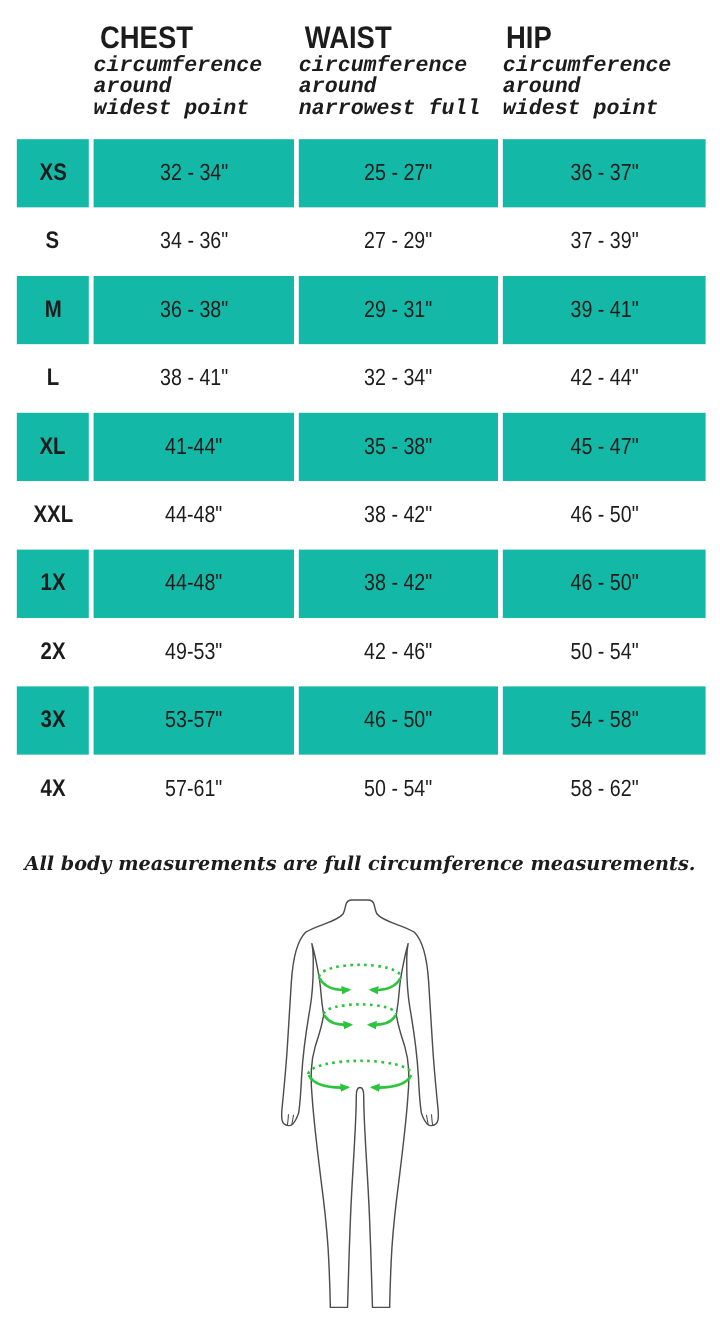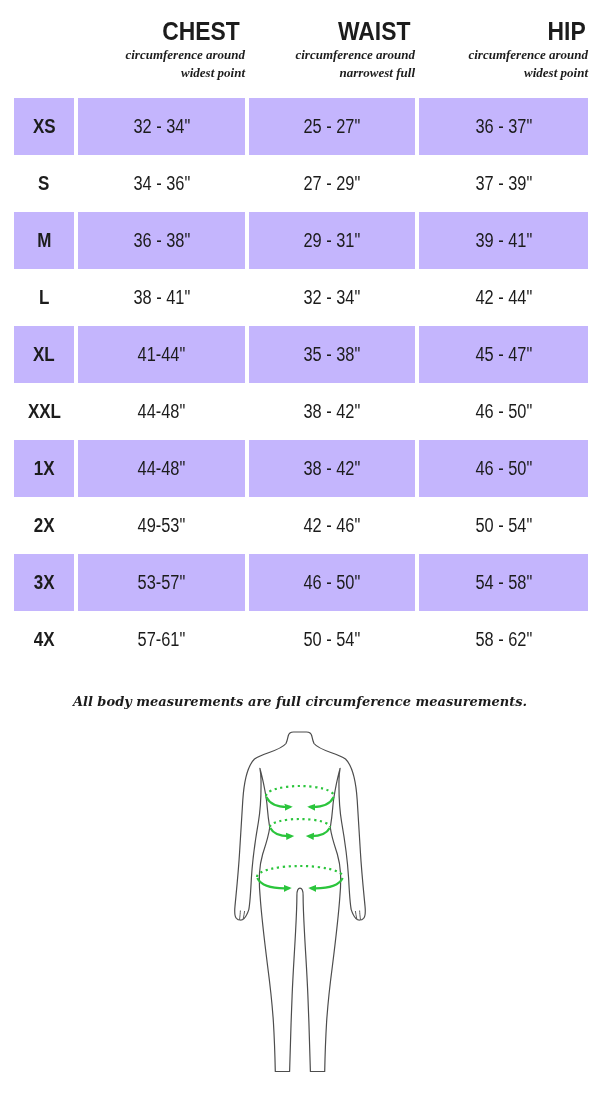--- a/index.html
+++ b/index.html
@@ -8,51 +8,51 @@
     font-family:"Liberation Sans",sans-serif;color:#1c1c1c;
   }
   .grid{
     display:grid;
     grid-template-columns:60px 167px 166px 1fr;
     column-gap:4px;
     margin:0 12px 0 14px;
   }
   
   .hdr{padding-top:16px;}
-  .hcell{text-align:right;}
+  .hcell{text-align:left;}
   .title{
     display:inline-block;
     font-size:26px;font-weight:700;line-height:30px;
     transform:scaleX(0.88);transform-origin:center;
     letter-spacing:0;
   }
   .sub{
-    font-family:Liberation Serif, serif;font-style:italic;font-weight:700;
-    font-size:13px;line-height:18px;
+    font-family:Liberation Mono, monospace;font-style:italic;font-weight:700;
+    font-size:18px;line-height:18px;
   }
   .spacer-row{height:16px;}
   
   .cell{
     height:57px;display:flex;align-items:center;justify-content:center;
     background:#ffffff;
   }
-  .shade .cell{background:#c4b5fd;}
+  .shade .cell{background:#14b8a6;}
   .size{
     display:inline-block;font-weight:700;font-size:20px;
     transform:scaleX(0.85);transform-origin:center;
   }
   .val{
     display:inline-block;font-weight:400;font-size:19.5px;
     transform:scaleX(0.84);transform-origin:center;
   }
   
   .note{
     margin-top:22px;text-align:center;
     font-family:"DejaVu Serif",serif;font-style:italic;font-weight:700;
-    font-size:13px;line-height:24px;
+    font-size:16px;line-height:24px;
   }
   
   .figure{display:block;margin:16px auto 0;}
 </style>
 </head>
 <body>
 
 <div>
 
   <div class="grid hdr">

